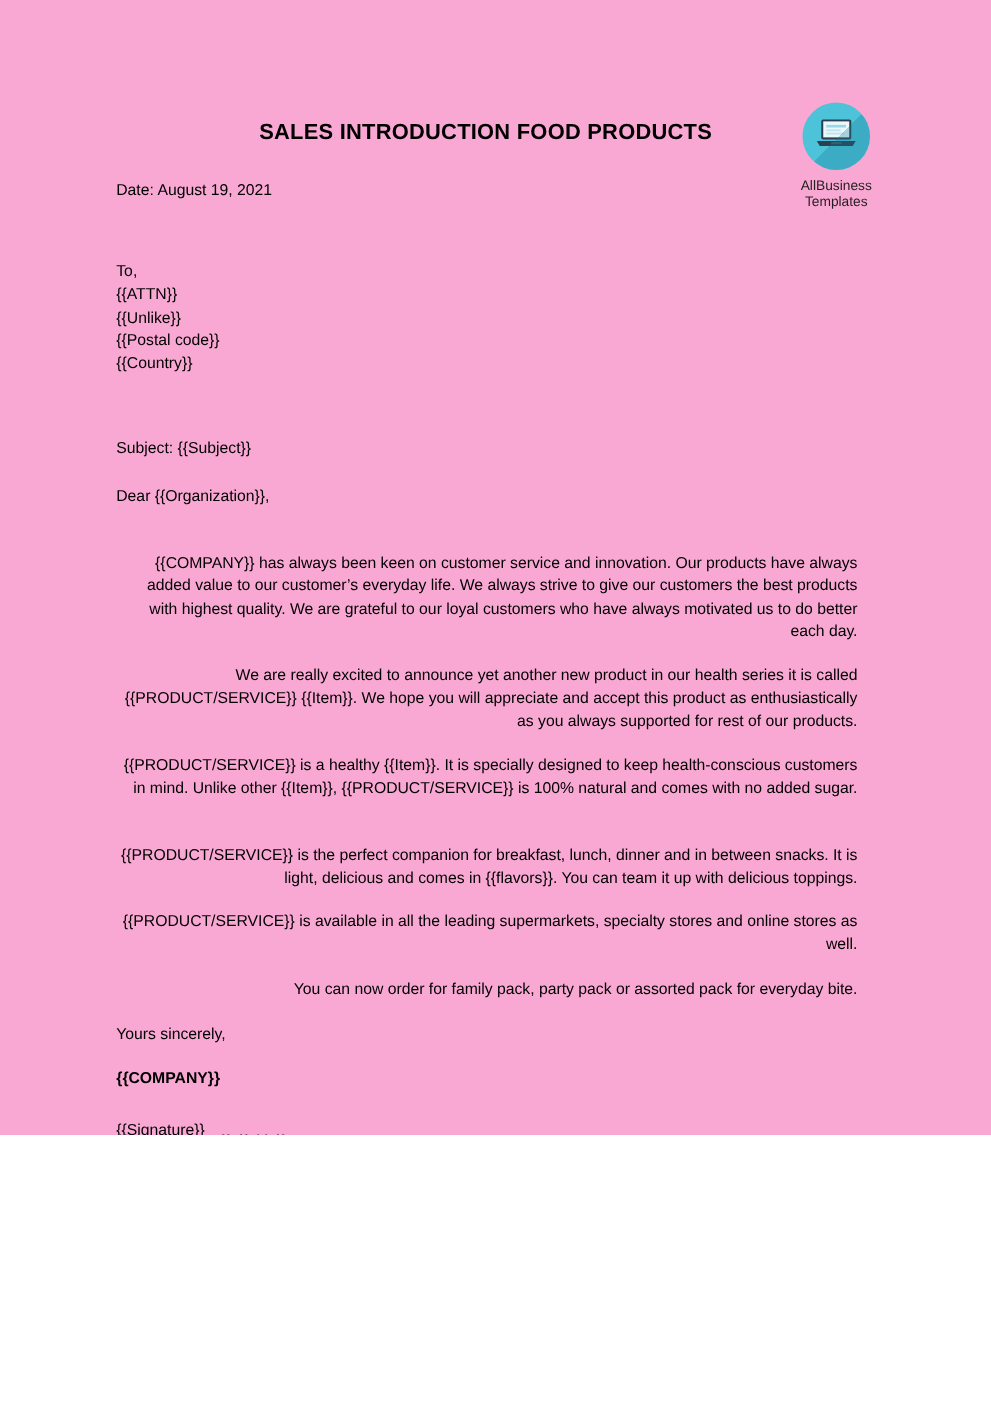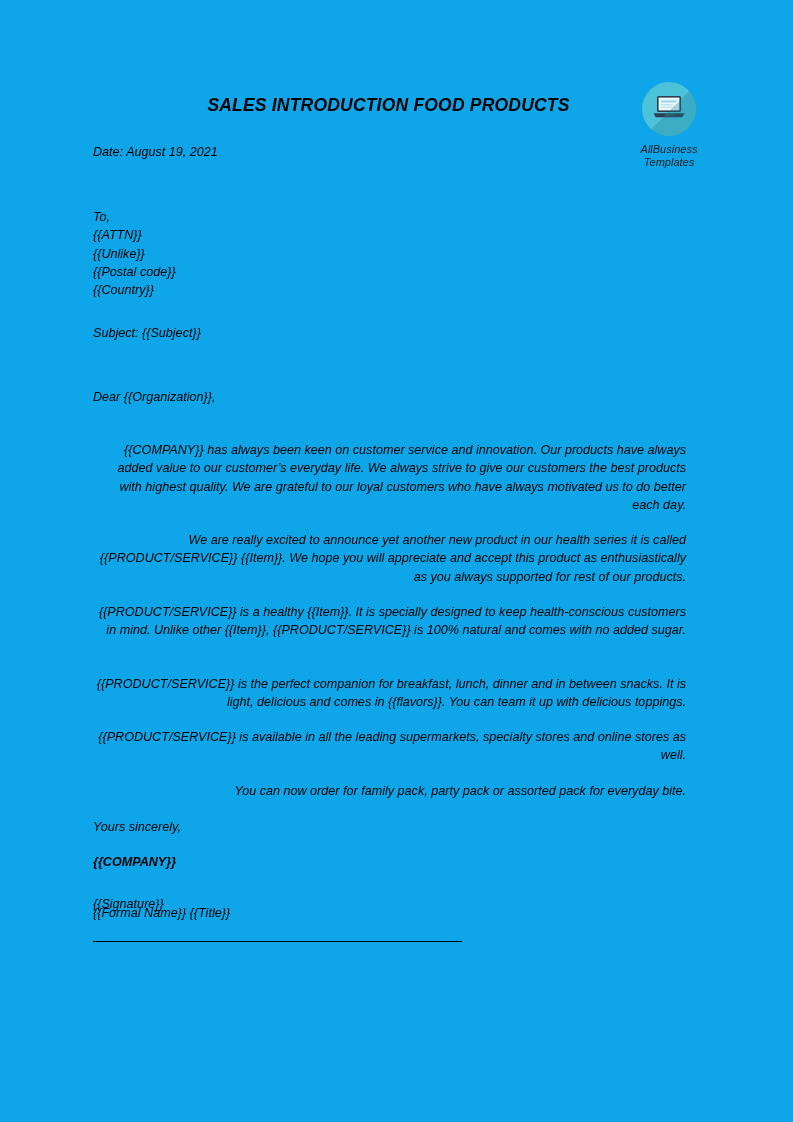--- a/index.html
+++ b/index.html
@@ -7,24 +7,23 @@
     padding: 0;
     background: #ffffff;
   }
   body {
     font-family: "Liberation Sans", sans-serif;
     color: #000000;
   }
   .page {
     position: relative;
     width: 793px;
-    height: 1122px;
-    background: #0ea5e9;
+    height: 908px;
+    background: #f9a8d4;
     overflow: hidden;
-    font-style: italic;
   }
 
   
   .doc-title {
     position: absolute;
     left: 93px;
     top: 95px;
     width: 591px;
     text-align: center;
     font-size: 17.5px;
@@ -82,21 +81,21 @@
   .para {
     font-size: 12.6px;
     line-height: 18.3px;
     color: #000;
   }
   .para { text-align: right; }
   .bold { font-weight: bold; }
 
   .date-line   { position: absolute; top: 143px; }
   .addr-block  { position: absolute; top: 208px; }
-  .subject     { position: absolute; top: 324px; }
+  .subject     { position: absolute; top: 349px; }
   .salutation  { position: absolute; top: 388px; }
 
   .p1 { position: absolute; top: 441px; width: 593px; }
   .p2 { position: absolute; top: 531px; width: 593px; }
   .p3 { position: absolute; top: 603px; width: 593px; }
   .p4 { position: absolute; top: 675px; width: 593px; }
   .p5 { position: absolute; top: 728px; width: 593px; }
   .p6 { position: absolute; top: 782px; width: 593px; }
 
   .closing    { position: absolute; top: 818px; }

